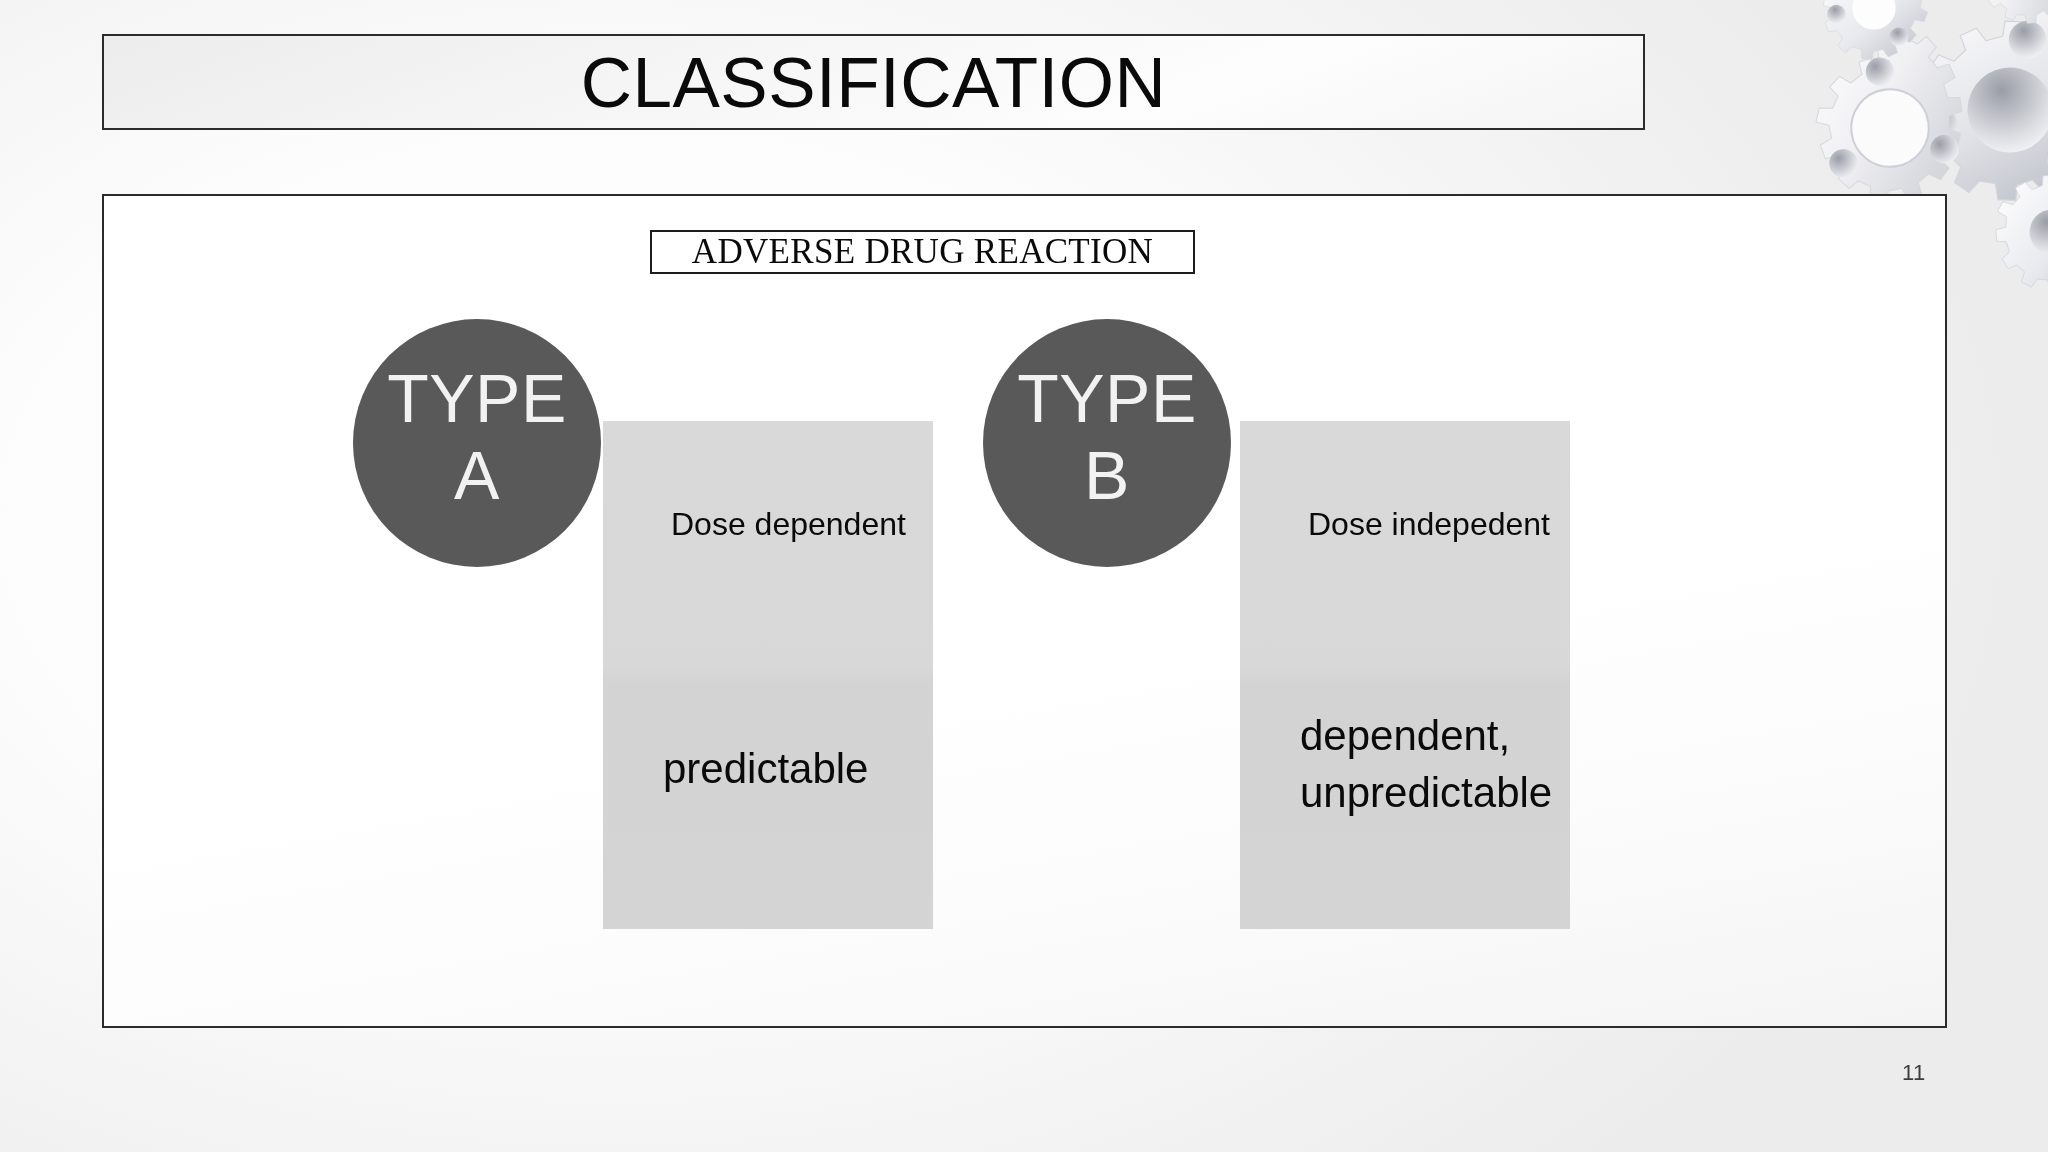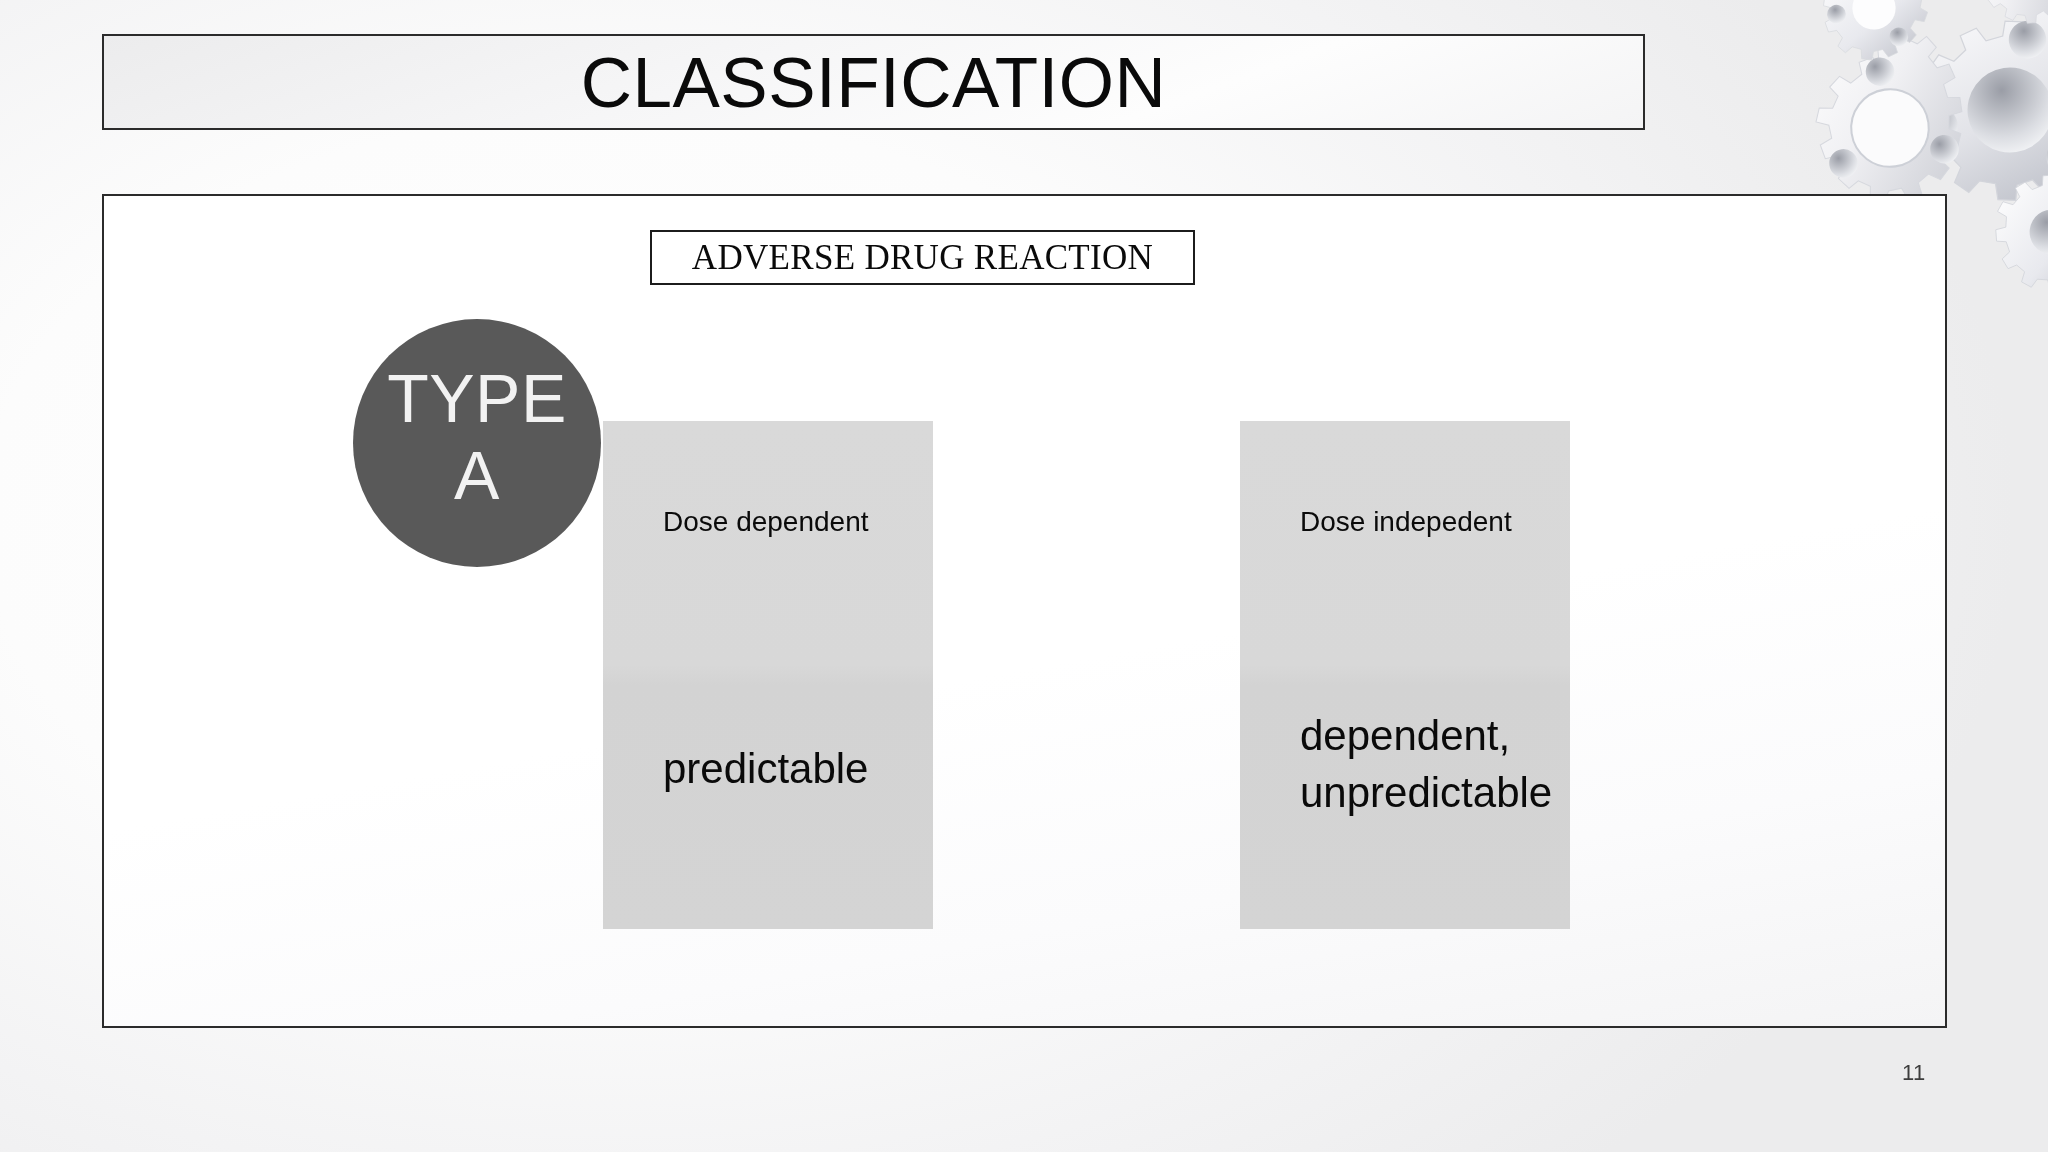--- a/index.html
+++ b/index.html
@@ -71,21 +71,21 @@
     background: linear-gradient(170deg, #ffffff 0%, #ffffff 55%, #fbfbfc 78%, #f4f4f5 100%);
     box-sizing: border-box;
   }
 
   
   #adr-box {
     position: absolute;
     left: 650px;
     top: 230px;
     width: 545px;
-    height: 55px;
+    height: 44px;
     border: 2px solid #1c1c1c;
     background: #ffffff;
     box-sizing: border-box;
     display: flex;
     align-items: center;
     justify-content: center;
   }
   #adr-text {
     font-family: "Liberation Serif", serif;
     font-size: 35px;
@@ -101,23 +101,23 @@
     width: 330px;
     height: 508px;
     background: linear-gradient(180deg, #d9d9d9 0%, #d8d8d8 48%, #d3d3d3 52%, #d4d4d4 100%);
     box-sizing: border-box;
   }
   #panel-a { left: 603px; top: 421px; }
   #panel-b { left: 1240px; top: 421px; }
 
   .panel-top-text {
     position: absolute;
-    left: 60px;
+    left: 68px;
     top: 83px;
-    font-size: 28px;
+    font-size: 32px;
     line-height: 1.25;
     color: #0a0a0a;
     width: 270px;
   }
   .panel-bottom-text {
     position: absolute;
     left: 60px;
     top: 320px;
     font-size: 42px;
     line-height: 1.35;
@@ -254,16 +254,19 @@
 
   <div class="panel" id="panel-b">
     <div class="panel-top-text">Dose indepedent</div>
     <div class="panel-bottom-text">dependent, unpredictable</div>
   </div>
 
   <div class="circle" id="circle-a">
     <div class="circle-label">TYPE A</div>
   </div>
 
+  <div class="circle" id="circle-b">
+    <div class="circle-label">TYPE B</div>
+  </div>
 
   <div id="page-number">11</div>
 
 </div>
 
 </body></html>

